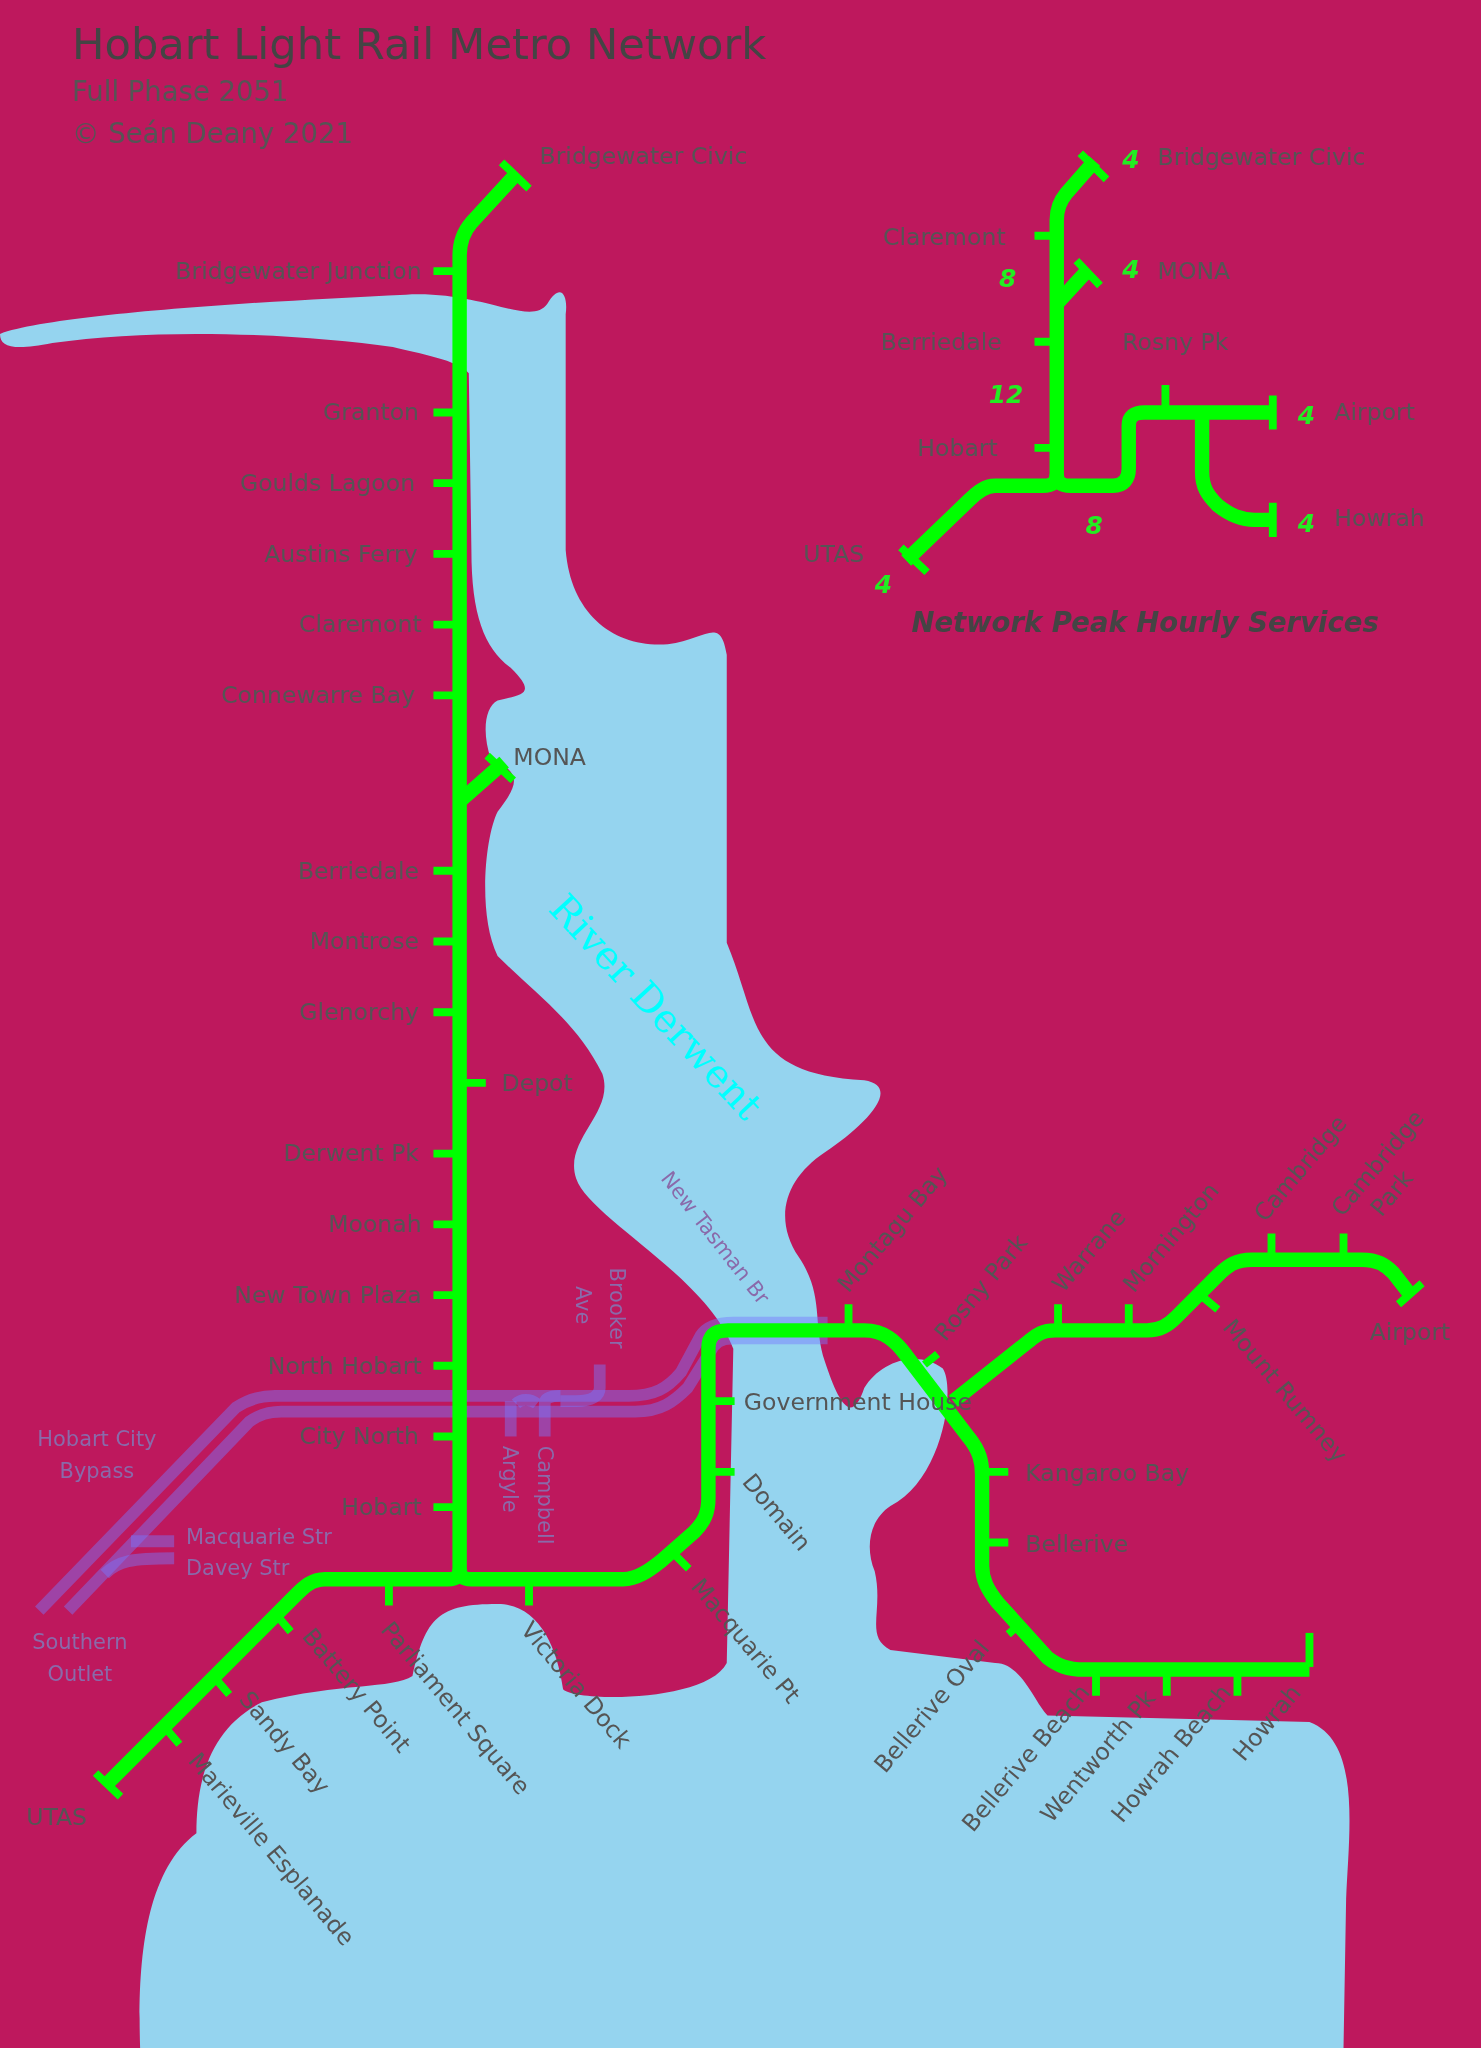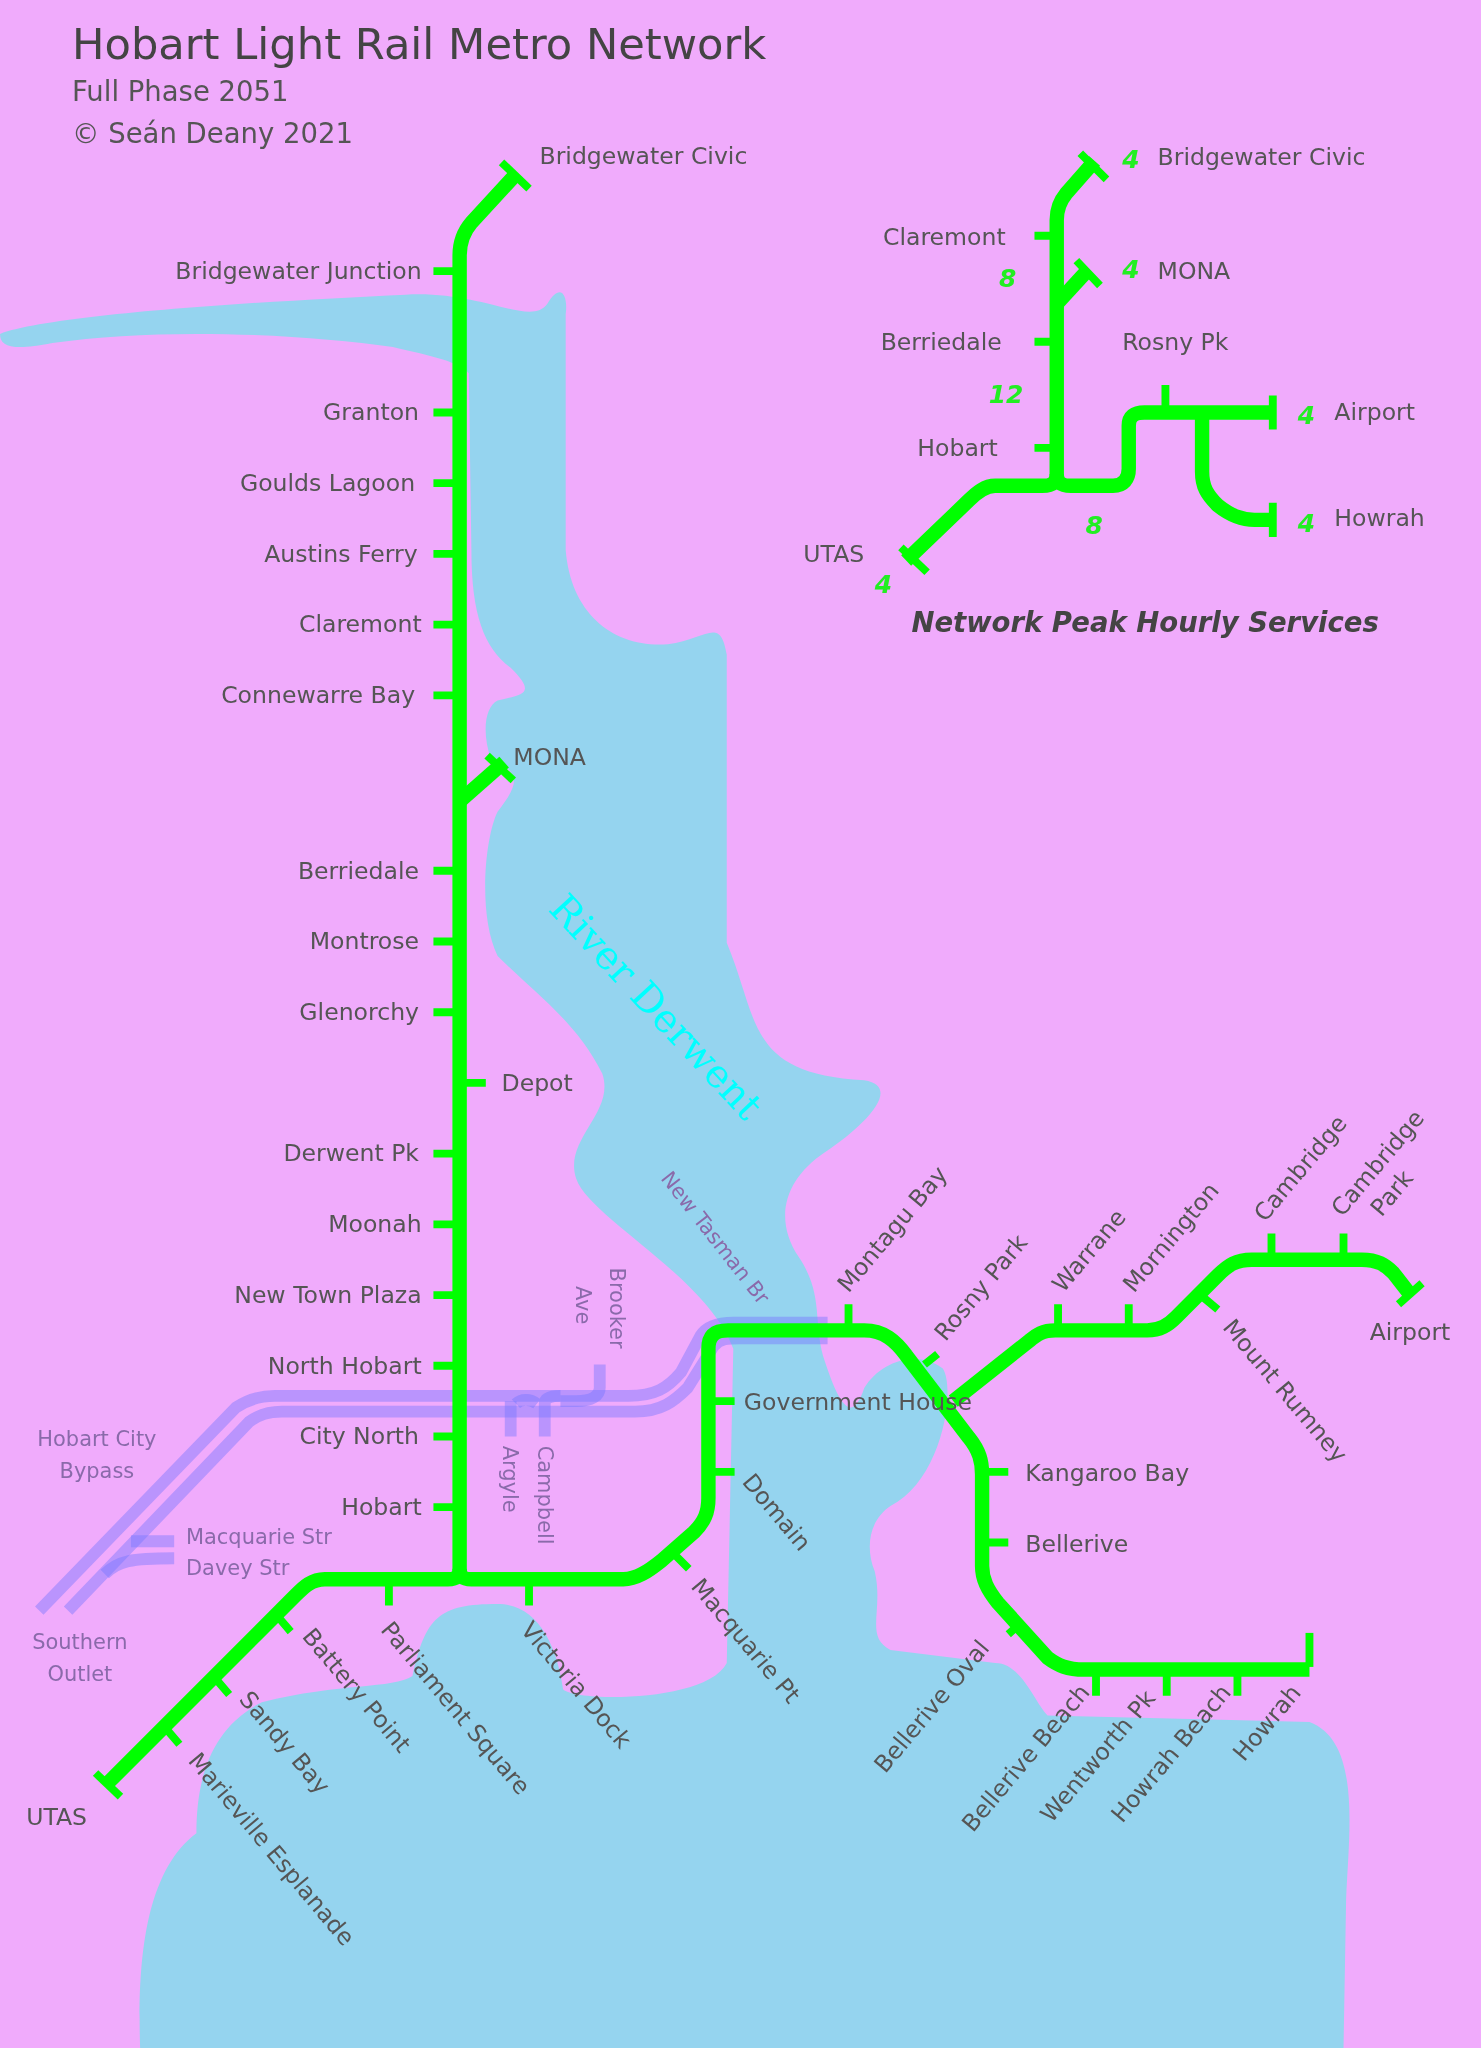--- a/index.html
+++ b/index.html
@@ -1,16 +1,16 @@
 <!DOCTYPE html>
 <html><head>
 <meta charset="utf-8">
 <style>
   html,body{margin:0;padding:0;background:#fff;}
-  #root{position:relative;width:1481px;height:2048px;overflow:hidden;background:#f0abfc;}
+  #root{position:relative;width:1481px;height:2048px;overflow:hidden;background:#be185d;}
   svg{position:absolute;left:0;top:0;}
   text{font-family:"DejaVu Sans","Liberation Sans",sans-serif;fill:#555;}
   .title{font-size:33px;fill:#444;}
   .sub{font-size:21px;fill:#555;}
   .st{font-size:18px;fill:#555;}
   .road{font-size:16px;fill:#8a6aaa;}
   .num{font-size:19px;font-weight:bold;font-style:italic;fill:#22ee22;}
   .legend{font-size:21px;font-weight:bold;font-style:italic;fill:#444;}
   .river{font-family:"DejaVu Serif","Liberation Serif",serif;font-size:30px;fill:#00ffff;}
   .line{stroke:#00ff00;stroke-width:11;fill:none;stroke-linejoin:round;stroke-linecap:butt;}

